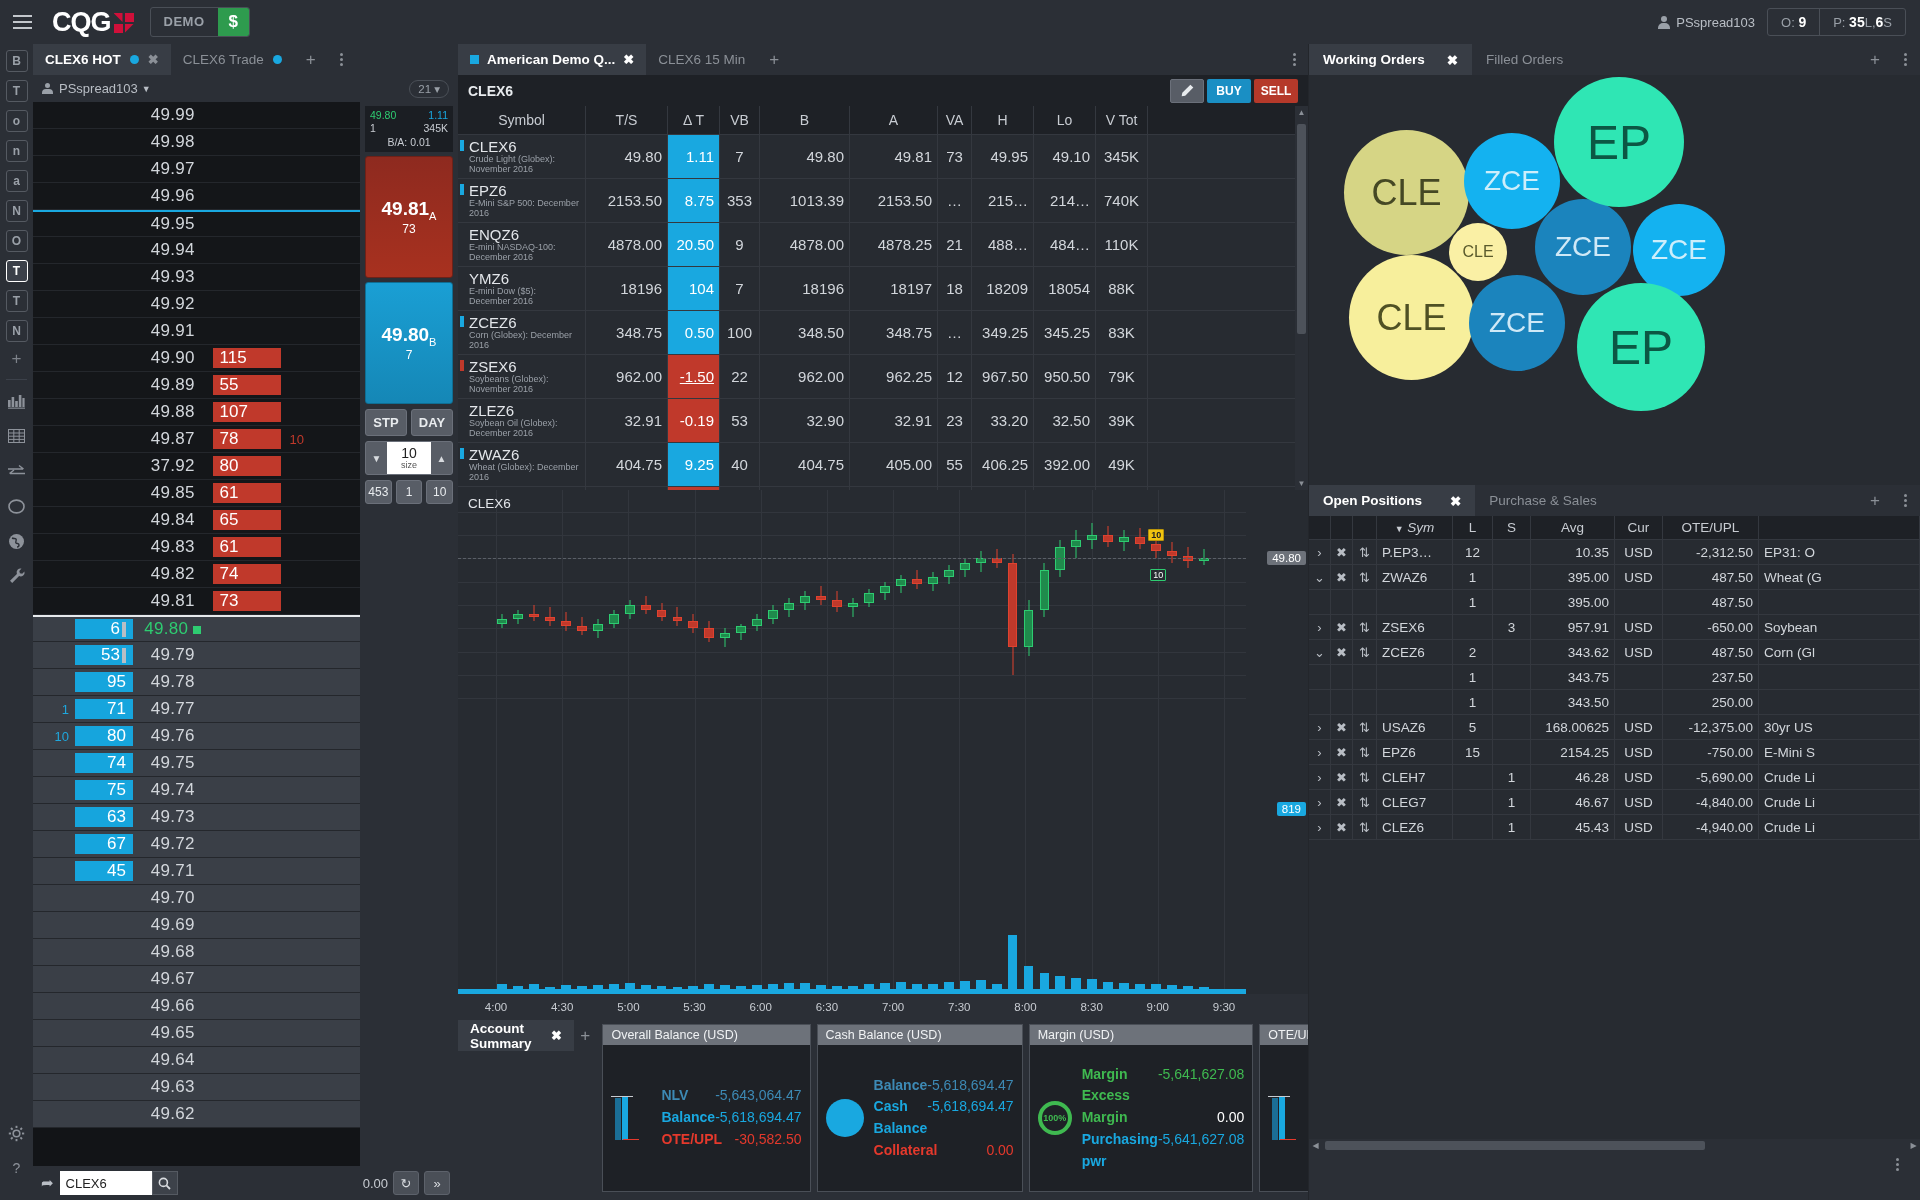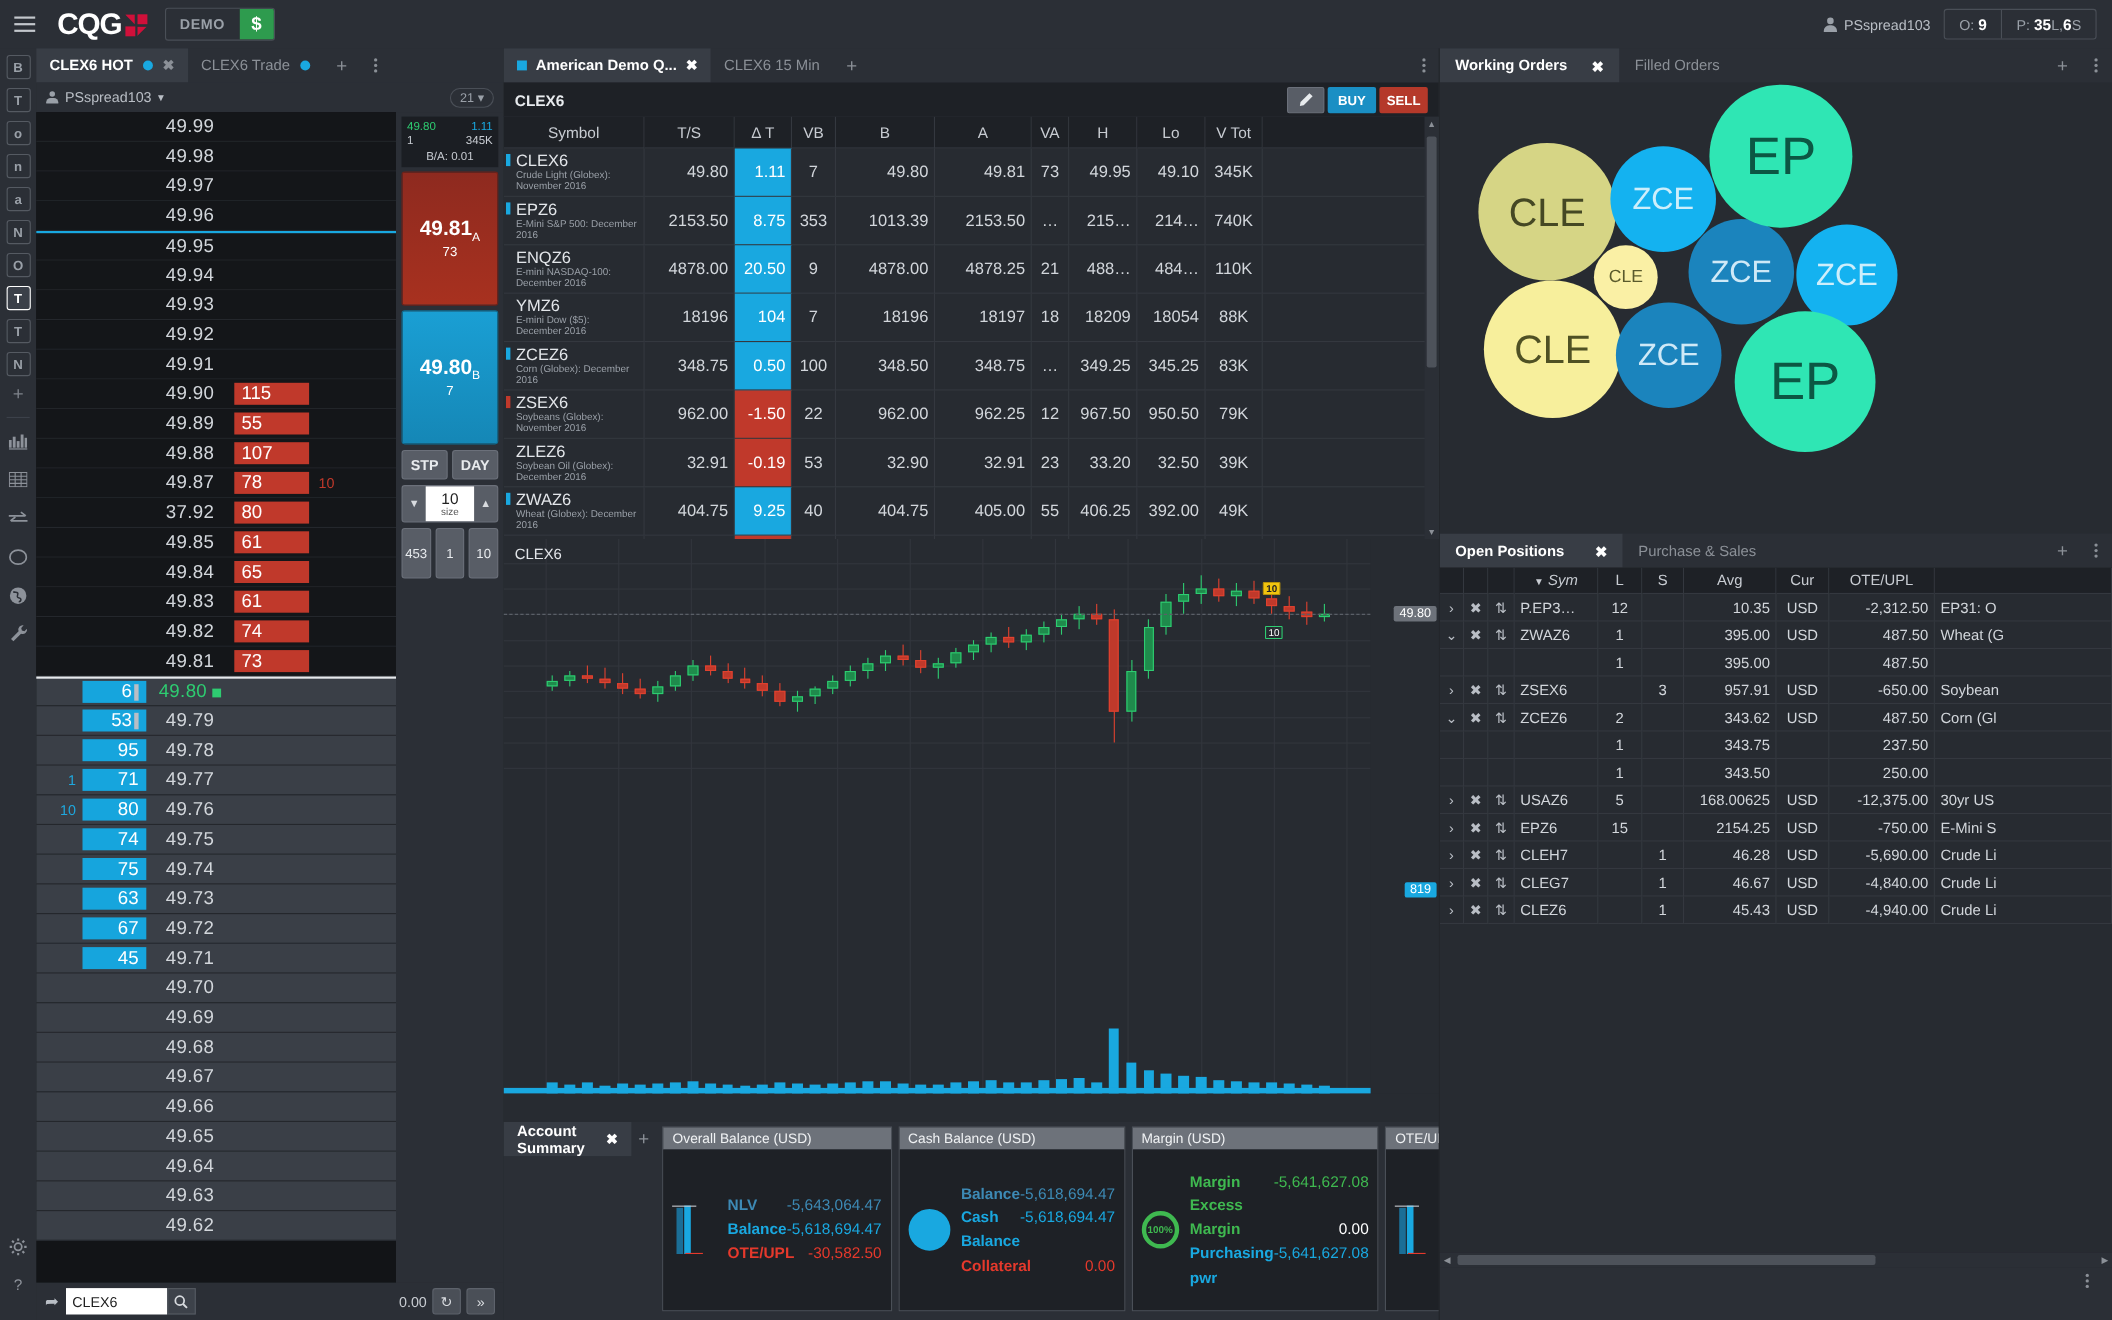--- a/index.html
+++ b/index.html
@@ -97,21 +97,21 @@
   .tc-sm { font-size: 12px; }
   .tc-btnrow { display: flex; gap: 4px; margin-top: 5px; }
   .tc-btn { flex:1; background:#585d66; border:1px solid #6b707a; border-radius:3px; color:#e8ebee; font-size:13px; font-weight:bold;
             text-align:center; padding: 5px 0; cursor:pointer; }
   .tc-size { display: flex; margin-top: 5px; background:#585d66; border:1px solid #6b707a; border-radius:3px; overflow:hidden; height:34px; }
   .tc-arrow { width: 21px; display:flex;align-items:center;justify-content:center;color:#d8dbdf;font-size:10px;cursor:pointer; }
   .tc-sizebox { flex:1; background:#fff; color:#222; display:flex;flex-direction:column;align-items:center;justify-content:center;line-height:1.05; }
   .tc-sizebox .v { font-size: 14px; }
   .tc-sizebox .l { font-size: 9px; color:#555; }
   .tc-qrow { display:flex; gap:4px; margin-top:5px; }
-  .tc-q { flex:1; background:#585d66; border:1px solid #6b707a; border-radius:3px; text-align:center; font-size:12px; color:#e8ebee; padding:15px 0; cursor:pointer; }
+  .tc-q { flex:1; background:#585d66; border:1px solid #6b707a; border-radius:3px; text-align:center; font-size:12px; color:#e8ebee; padding:4px 0; cursor:pointer; }
 
   .statusbar { height: 34px; display:flex; align-items:center; padding:0 8px; background:#2b2f36; gap:6px; flex: 0 0 34px; }
   .sb-exit { color:#b9bec5; font-size:15px; cursor:pointer; }
   .sb-search { display:flex; height:24px; }
   .sb-search input { width: 92px; border:none; background:#fff; color:#222; font-size:13px; padding:0 6px; font-family:"Liberation Sans",sans-serif; }
   .sb-search .mag { width:26px;background:#3d424a;border:1px solid #555a62;display:flex;align-items:center;justify-content:center;color:#d8dbdf;cursor:pointer; }
   .sb-right { margin-left:auto; display:flex; align-items:center; gap:5px; }
   .sb-val { font-size:13px; color:#c8ccd2; }
   .sb-btn { width:26px;height:24px;background:#4a4f57;border:1px solid #5d626b;border-radius:3px;display:flex;align-items:center;justify-content:center;color:#d8dbdf;font-size:13px;cursor:pointer; }
 
@@ -809,21 +809,21 @@
               <div class="qc  ">349.25</div>
               <div class="qc  ">345.25</div>
               <div class="qc ctr ">83K</div>
               <div class="qc  "></div>
               <div class="qc sym ">
                 <span class="bar" style="background:#c0392b"></span>
                 <span class="nm">ZSEX6</span>
                 <span class="ds">Soybeans (Globex): November 2016</span>
               </div>
               <div class="qc  ">962.00</div>
-              <div class="qc dt-dn" style="justify-content: flex-end;">-1.50</div>
+              <div class="qc dt-dn" style="justify-content: flex-end; text-decoration: underline;">-1.50</div>
               <div class="qc ctr ">22</div>
               <div class="qc  ">962.00</div>
               <div class="qc  ">962.25</div>
               <div class="qc ctr ">12</div>
               <div class="qc  ">967.50</div>
               <div class="qc  ">950.50</div>
               <div class="qc ctr ">79K</div>
               <div class="qc  "></div>
               <div class="qc sym ">
                 <span class="bar" style="background:transparent"></span>
@@ -901,20 +901,34 @@
             <div class="cgrid-v" style="left: 170.364px;"></div>
             <div class="cgrid-v" style="left: 236.545px;"></div>
             <div class="cgrid-v" style="left: 302.727px;"></div>
             <div class="cgrid-v" style="left: 368.909px;"></div>
             <div class="cgrid-v" style="left: 435.091px;"></div>
             <div class="cgrid-v" style="left: 501.273px;"></div>
             <div class="cgrid-v" style="left: 567.455px;"></div>
             <div class="cgrid-v" style="left: 633.636px;"></div>
             <div class="cgrid-v" style="left: 699.818px;"></div>
             <div class="cgrid-v" style="left: 766px;"></div>
+            <div class="cx-axis">
+              <span style="left: 38px;">4:00</span>
+              <span style="left: 104.182px;">4:30</span>
+              <span style="left: 170.364px;">5:00</span>
+              <span style="left: 236.545px;">5:30</span>
+              <span style="left: 302.727px;">6:00</span>
+              <span style="left: 368.909px;">6:30</span>
+              <span style="left: 435.091px;">7:00</span>
+              <span style="left: 501.273px;">7:30</span>
+              <span style="left: 567.455px;">8:00</span>
+              <span style="left: 633.636px;">8:30</span>
+              <span style="left: 699.818px;">9:00</span>
+              <span style="left: 766px;">9:30</span>
+            </div>
             <span style="position: absolute; right: 5px; top: 269px; font-size: 11.5px; color: rgb(200, 204, 210);">20000</span>
             <div class="cand" style="left: 39.0316px; top: 0px; width: 9.89244px; height: 355px;">
               <div class="wick" style="top:124.33333333333232px;height:14.000000000000568px;background:#2ecc71"></div>
               <div class="body" style="top:128.99999999999972px;height:4.666666666665748px;background:#1f8b4c;border:1px solid #2ecc71"></div>
             </div>
             <div class="vbar" style="left: 39.0316px; width: 9.89244px; height: 10.5px; bottom: 26px;"></div>
             <div class="cand" style="left: 54.9871px; top: 0px; width: 9.89244px; height: 355px;">
               <div class="wick" style="top:119.66666666666659px;height:13.999999999998877px;background:#2ecc71"></div>
               <div class="body" style="top:124.33333333333232px;height:4.666666666667396px;background:#1f8b4c;border:1px solid #2ecc71"></div>
             </div>

